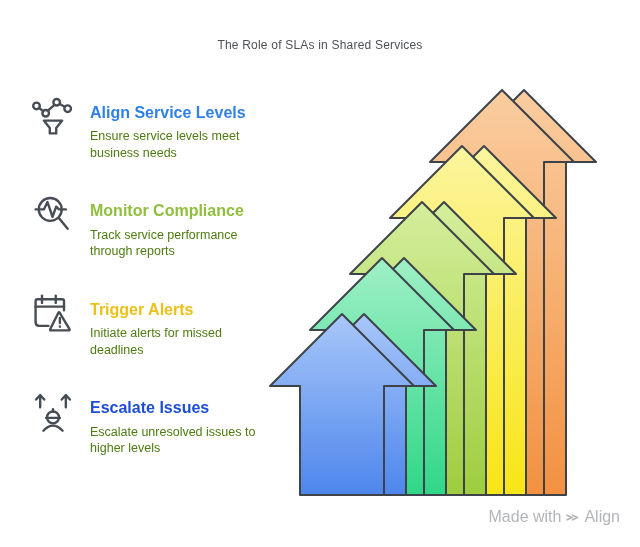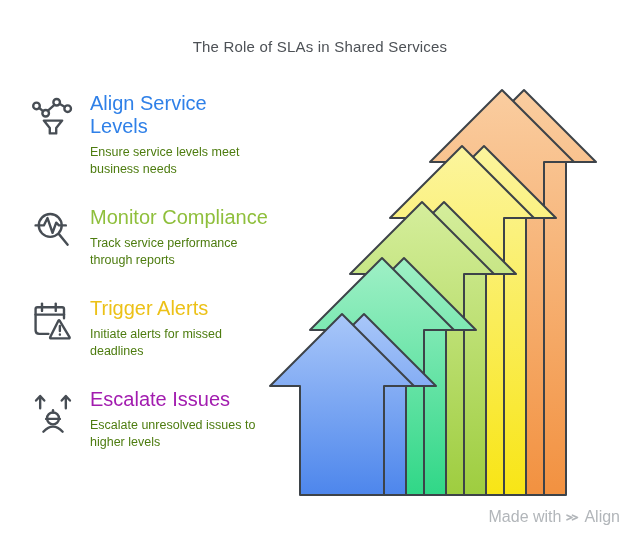--- a/index.html
+++ b/index.html
@@ -2,29 +2,29 @@
 <html><head>
 <meta charset="utf-8">
 <style>
   html,body{margin:0;padding:0;}
   body{
     width:640px;height:547px;position:relative;overflow:hidden;
     background:#ffffff;font-family:"Liberation Sans",sans-serif;
   }
   .title{
     position:absolute;top:38px;left:0;width:640px;text-align:center;
-    font-size:15px;font-weight:400;color:#4d5156;letter-spacing:.2px;
+    font-size:12px;font-weight:400;color:#4d5156;letter-spacing:.2px;
   }
   .items{
     position:absolute;left:30px;top:92px;display:flex;flex-direction:column;gap:29px;width:240px;
   }
   .item{display:flex;gap:14px;align-items:flex-start;}
   .item .icon{width:46px;height:50px;flex:none;display:flex;align-items:flex-start;justify-content:center;}
   .item .icon svg{width:44px;height:48px;stroke:#474d54;stroke-width:2.6;fill:none;stroke-linecap:round;stroke-linejoin:round;}
-  .item h3{margin:0 0 6px 0;font-size:20px;font-weight:400;line-height:1.15;}
+  .item h3{margin:12px 0 6px 0;font-size:16px;font-weight:700;line-height:1.15;}
   .item p{margin:0;font-size:12.5px;line-height:1.32;color:#4d7c0f;width:172px;}
   #arrows-svg{position:absolute;left:0;top:0;}
   .watermark{
     position:absolute;right:20px;bottom:21px;display:flex;align-items:center;gap:5px;
     font-size:16px;color:#b2b6ba;
   }
   .watermark svg{width:13px;height:11px;stroke:#b2b6ba;stroke-width:1.6;fill:none;stroke-linecap:round;stroke-linejoin:round;}
 </style>
 </head>
 <body>
@@ -125,21 +125,21 @@
       <svg viewBox="0 0 48 48">
         <path d="M10 20 L10 7 M5.5 11.5 L10 6.5 L14.5 11.5"></path>
         <path d="M38 20 L38 7 M33.5 11.5 L38 6.5 L42.5 11.5"></path>
         <circle cx="24" cy="31" r="6.5"></circle>
         <path d="M16.5 31.5 L31.5 31.5"></path>
         <path d="M24 24.5 L24 22"></path>
         <path d="M13.5 45.5 Q24 34.5 34.5 45.5"></path>
       </svg>
     </span>
     <div class="txt">
-      <h3 style="color: #a21caf;">Escalate Issues</h3>
+      <h3 style="color: #1d4ed8;">Escalate Issues</h3>
       <p>Escalate unresolved issues to higher levels</p>
     </div>
   </div>
 
 </div>
 
 <div class="watermark">
   <span>Made with</span>
   <svg viewBox="0 0 13 11">
     <path d="M1 3.2 L6 5.5 L1 7.8"></path>

